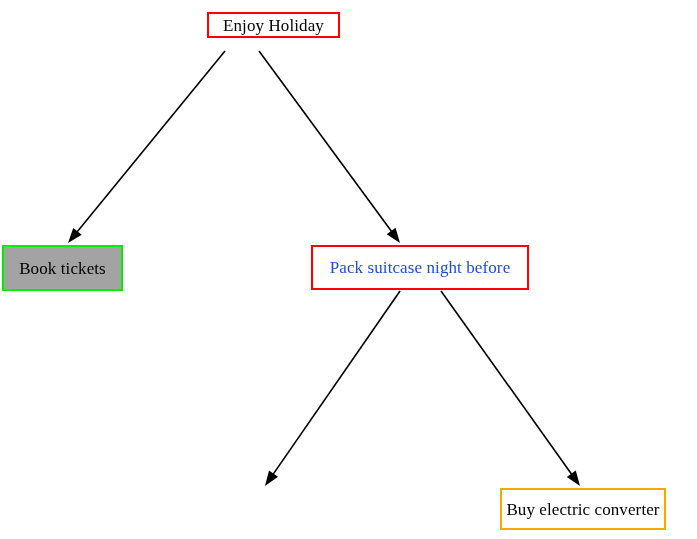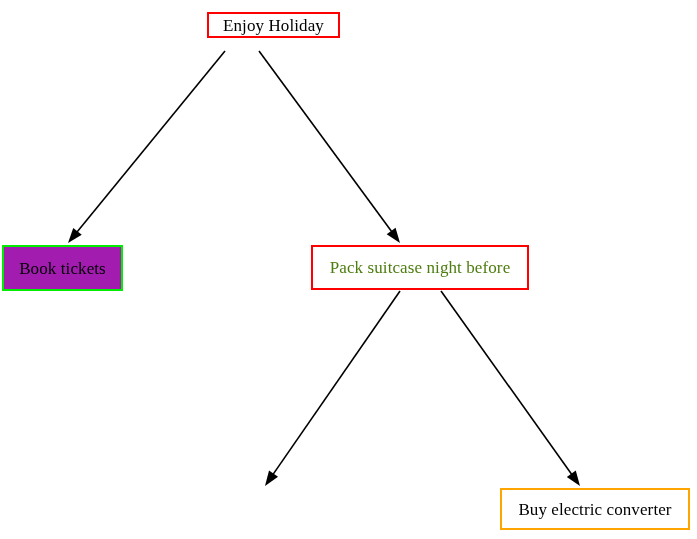--- a/index.html
+++ b/index.html
@@ -66,26 +66,26 @@
       <g>
         <line x1="441" y1="291" x2="573.0346253480927" y2="476.2284312437272" stroke="#000000" stroke-width="1.6"></line>
         <polygon points="580,486 566.8146460051574,476.97800243678313 575.7719173650743,470.5930756725348" fill="#000000"></polygon>
       </g>
     </svg>
 
   <div class="node" style="left: 175px; top: 12px; width: 133px; height: 26px; border-color: rgb(255, 0, 0); background: rgb(255, 255, 255); margin-left: 32px;">
     <span class="node-label" style="color: rgb(0, 0, 0);">Enjoy Holiday</span>
   </div>
 
-  <div class="node" style="left: 2px; top: 245px; width: 121px; height: 46px; border-color: rgb(0, 238, 0); background: #a21caf;">
+  <div class="node" style="left: 2px; top: 245px; width: 121px; height: 46px; border-color: rgb(0, 238, 0); background: #a3a3a3;">
     <span class="node-label" style="color: rgb(0, 0, 0);">Book tickets</span>
   </div>
 
   <div class="node" style="left: 311px; top: 245px; width: 218px; height: 45px; border-color: rgb(255, 0, 0); background: rgb(255, 255, 255);">
-    <span class="node-label" style="color: #4d7c0f;">Pack suitcase night before</span>
+    <span class="node-label" style="color: #1d4ed8;">Pack suitcase night before</span>
   </div>
 
 
-  <div class="node" style="left: 500px; top: 488px; width: 190px; height: 42px; border-color: rgb(255, 165, 0); background: rgb(255, 255, 255);">
+  <div class="node" style="left: 500px; top: 488px; width: 166px; height: 42px; border-color: rgb(255, 165, 0); background: rgb(255, 255, 255);">
     <span class="node-label" style="color: rgb(0, 0, 0);">Buy electric converter</span>
   </div>
 
 </div>
 
 </body></html>

